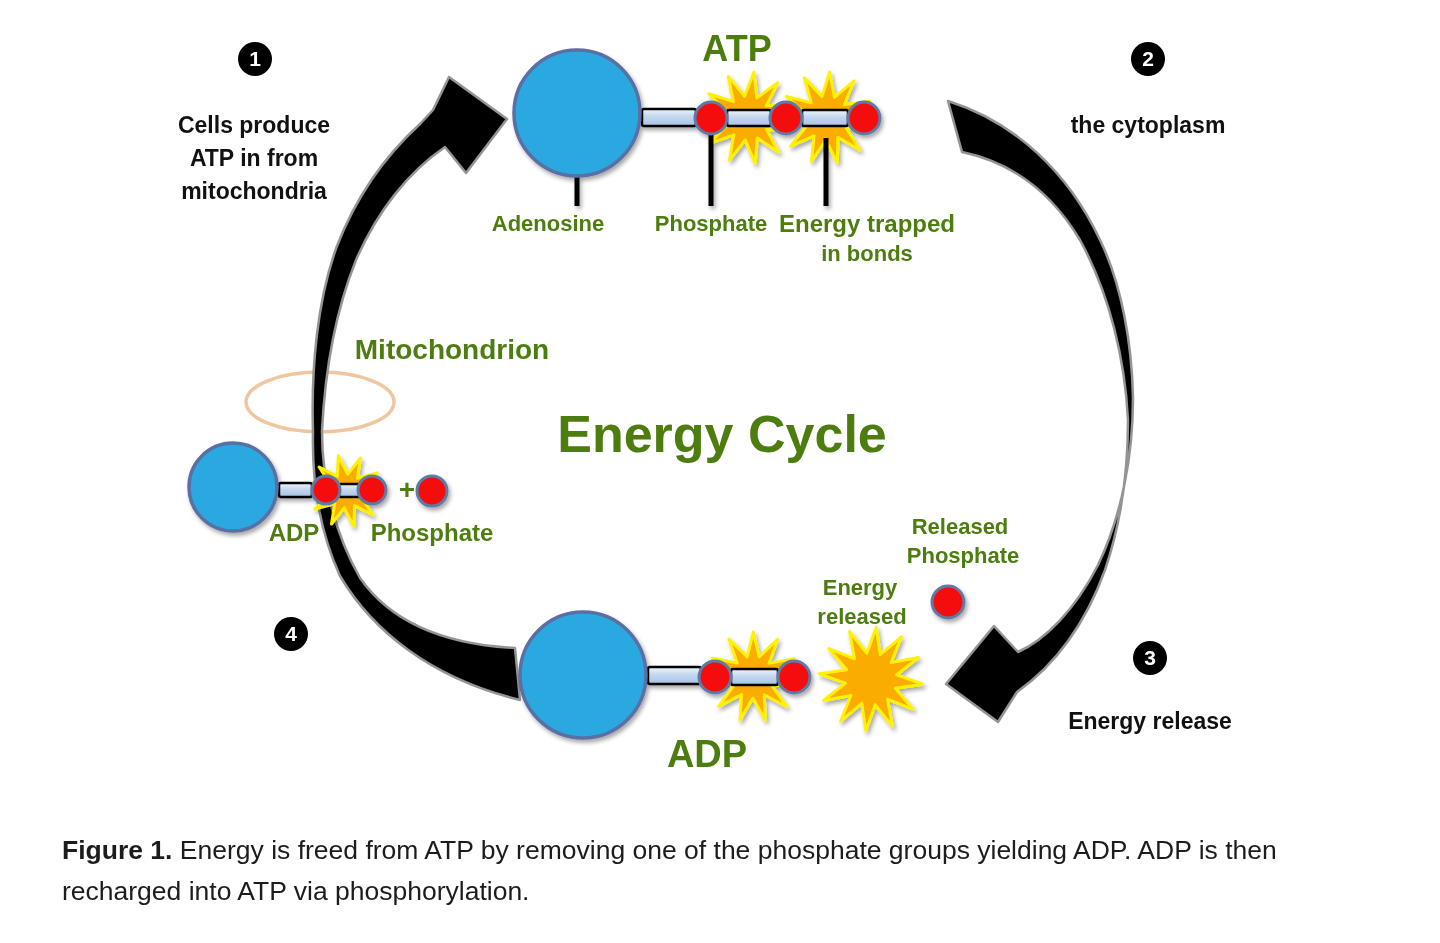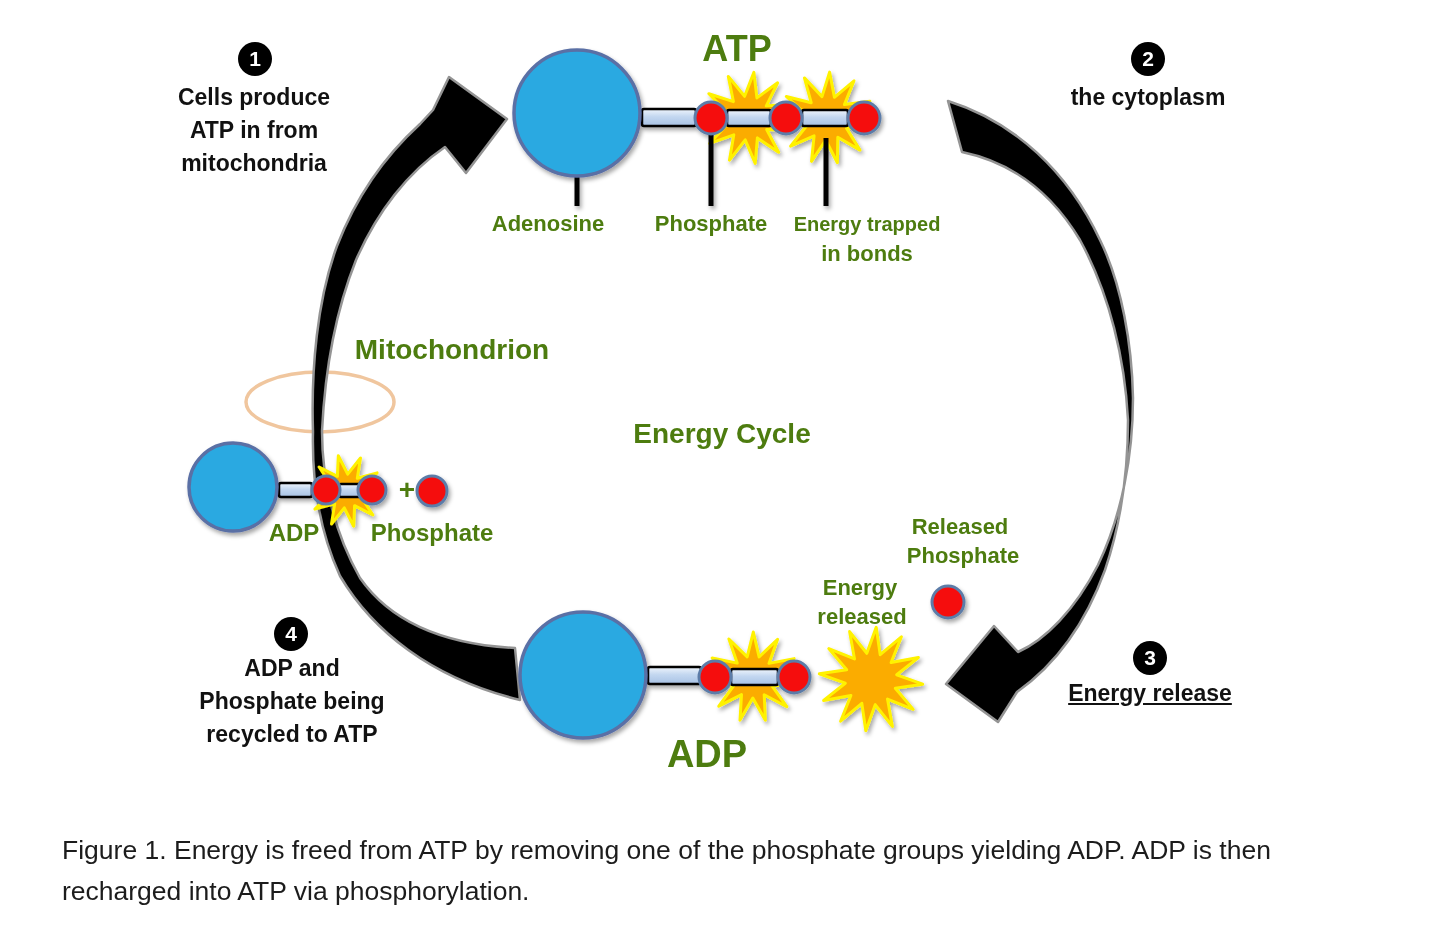--- a/index.html
+++ b/index.html
@@ -8,33 +8,33 @@
     font-family:"Liberation Sans",sans-serif;overflow:hidden;
   }
   .shapes{position:absolute;left:0;top:0;}
   .lbl{
     position:absolute;transform:translateX(-50%);
     font-weight:bold;color:#4d7c0f;white-space:nowrap;text-align:center;
   }
   .step-text{
     position:absolute;transform:translateX(-50%);
     font-weight:bold;color:#111;font-size:23px;line-height:33px;
-    text-align:center;white-space:nowrap;
+    text-align:center;white-space:nowrap;margin-top:28px;
   }
   .badge{
     position:absolute;width:34px;height:34px;border-radius:50%;
     background:#000;color:#fff;font-weight:bold;font-size:21px;
     display:flex;align-items:center;justify-content:center;
     transform:translateX(-50%);
   }
   .caption{
     position:absolute;left:62px;top:830px;width:1300px;
     font-size:26.5px;line-height:41px;color:#1c1c1c;font-weight:normal;
   }
-  .caption .fig{font-weight:normal;text-align:center;}
+  .caption .fig{font-weight:bold;text-align:center;}
   
   .arrow{fill:#000;stroke:#949494;stroke-width:2.5;stroke-linejoin:round;}
   .mito{fill:#ffffff;stroke:#F0C69E;stroke-width:3.5;}
   .blue-circle{stroke:#5A6FA5;stroke-width:3.5;}
   .red-circle{stroke:#5C7CA8;stroke-width:3;}
   .bond{fill:url(#bondGrad);stroke:#000;stroke-width:2.5;}
   .star{stroke-width:3;stroke-linejoin:round;}
   .pointer{stroke:#000;stroke-width:5;}
 </style>
 </head>
@@ -130,41 +130,36 @@
     <div>ATP in from</div>
     <div>mitochondria</div>
   </div>
 
   <div class="badge" style="left:1148px;top:42px;">2</div>
   <div class="step-text" style="left:1148px;top:81px;">
     <div>the cytoplasm</div>
   </div>
 
   <div class="badge" style="left:1150px;top:641px;">3</div>
-  <div class="step-text" style="left:1150px;top:677px;text-decoration:underline;">
+  <div class="step-text" style="left:1150px;top:677px;">
     <div>Energy release</div>
   </div>
 
   <div class="badge" style="left:291px;top:617px;">4</div>
-  <div class="step-text" style="left:292px;top:652px;">
-    <div>ADP and</div>
-    <div>Phosphate being</div>
-    <div>recycled to ATP</div>
-  </div>
 
   <div class="lbl" style="left:737px;top:28px;font-size:36px;">ATP</div>
   <div class="lbl" style="left:707px;top:733px;font-size:38px;">ADP</div>
 
-  <div class="lbl" style="left:722px;top:412px;font-size:28px;line-height:44px;">Energy Cycle</div>
+  <div class="lbl" style="left:722px;top:412px;font-size:52px;line-height:44px;">Energy Cycle</div>
 
   <div class="lbl" style="left:452px;top:334px;font-size:28px;">Mitochondrion</div>
 
   <div class="lbl" style="left:548px;top:211px;font-size:22px;line-height:26px;">Adenosine</div>
   <div class="lbl" style="left:711px;top:211px;font-size:22px;line-height:26px;">Phosphate</div>
-  <div class="lbl" style="left:867px;top:211px;font-size:20px;line-height:26px;">Energy trapped</div>
+  <div class="lbl" style="left:867px;top:211px;font-size:24px;line-height:26px;">Energy trapped</div>
   <div class="lbl" style="left:867px;top:241px;font-size:22px;line-height:26px;">in bonds</div>
 
   <div class="lbl" style="left:294px;top:519px;font-size:24px;line-height:28px;">ADP</div>
   <div class="lbl" style="left:407px;top:475px;font-size:28px;line-height:30px;">+</div>
   <div class="lbl" style="left:432px;top:519px;font-size:24px;line-height:28px;">Phosphate</div>
 
   <div class="lbl" style="left:860px;top:574px;font-size:22px;line-height:27px;">Energy</div>
   <div class="lbl" style="left:862px;top:603px;font-size:22px;line-height:27px;">released</div>
   <div class="lbl" style="left:960px;top:513px;font-size:22px;line-height:27px;">Released</div>
   <div class="lbl" style="left:963px;top:542px;font-size:22px;line-height:27px;">Phosphate</div>

